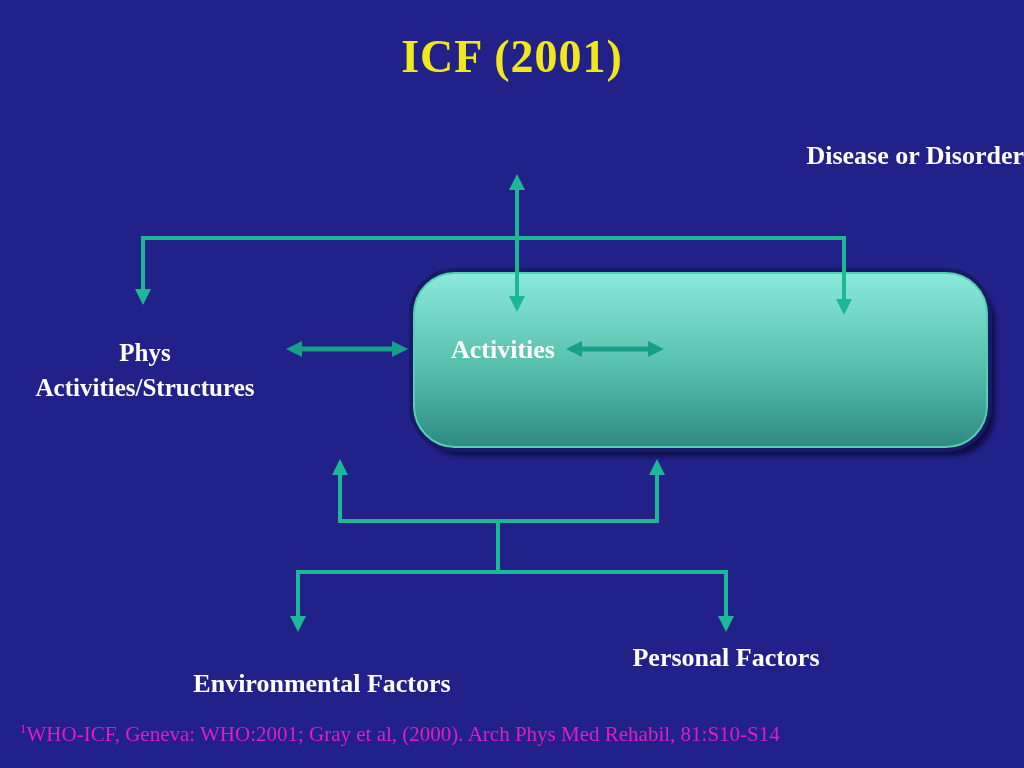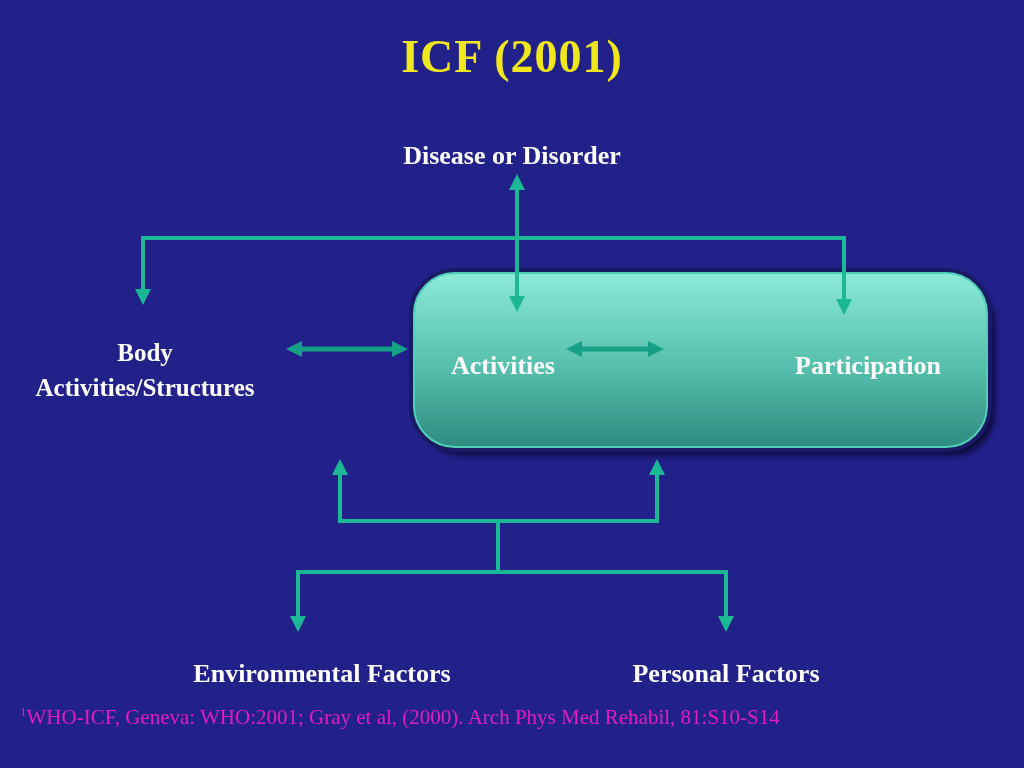--- a/index.html
+++ b/index.html
@@ -18,47 +18,47 @@
   .title{
     position:absolute; top:30px; left:0; width:100%;
     text-align:center; color:var(--title);
     font-size:46px; font-weight:bold; letter-spacing:1px;
     z-index:3;
   }
   .label{
     position:absolute; color:var(--text); font-weight:bold;
     font-size:26px; z-index:3; white-space:nowrap;
   }
-  .disease{ top:141px; left:0; width:100%; text-align:center; }
+  .disease{ top:141px; left:0; width:100%; text-align:right; }
   .body-block{
     left:2px; top:335px; width:286px; text-align:center;
     line-height:35px; font-size:25px; white-space:normal;
   }
-  .centered{ transform:translate(-50%,-50%);margin-top:16px; }
+  .centered{ transform:translate(-50%,-50%); }
   .activities{ left:503px; top:350px; }
   .participation{ left:868px; top:350px; }
-  .env{ left:322px; top:658px; }
+  .env{ left:322px; top:684px; }
   .personal{ left:726px; top:658px;text-align:center; }
   .gradient-box{
     position:absolute; left:413px; top:272px; width:575px; height:176px;
     border-radius:42px; z-index:1;
     border:2px solid var(--box-border);
     background:linear-gradient(180deg, var(--box-top) 0%, var(--box-mid) 55%, var(--box-bottom) 100%);
     box-shadow:0 0 0 4px var(--box-ring), 7px 8px 5px rgba(10,10,55,0.85);
   }
   .arrows{
     position:absolute; left:0; top:0; width:1024px; height:768px;
     z-index:2; pointer-events:none;
   }
   .arrows .ln{ stroke:var(--line); stroke-width:4; fill:none; }
   .arrows .hd{ fill:var(--line); stroke:none; }
   .arrows .hln{ stroke:var(--hline); stroke-width:5; fill:none; }
   .arrows .hhd{ fill:var(--hline); stroke:none; }
   .footer{
-    position:absolute; left:20px; top:704px; z-index:3;
+    position:absolute; left:20px; top:721px; z-index:3;
     color:var(--footer); font-size:21px; font-weight:normal; white-space:nowrap;
   }
   .footer sup{ font-size:13px; }
 </style>
 </head>
 <body>
 
 <div class="slide">
 
   <h1 class="title">ICF (2001)</h1>
@@ -101,25 +101,24 @@
     </g>
 
     <g>
       <polyline class="ln" points="298,616 298,572 726,572 726,616"></polyline>
       <polygon class="hd" points="298,632 290,616 306,616"></polygon>
       <polygon class="hd" points="726,632 718,616 734,616"></polygon>
     </g>
   </svg>
 
   <div class="label body-block">
-    <div>Body</div>
+    <div>Phys</div>
     <div>Activities/Structures</div>
   </div>
 
   <div class="label centered activities">Activities</div>
-  <div class="label centered participation">Participation</div>
 
   <div class="label centered env">Environmental Factors</div>
   <div class="label centered personal">Personal Factors</div>
 
   <div class="footer"><sup>1</sup><span>WHO-ICF, Geneva: WHO:2001; Gray et al, (2000). Arch Phys Med Rehabil, 81:S10-S14</span></div>
 
 </div>
 
 </body></html>

